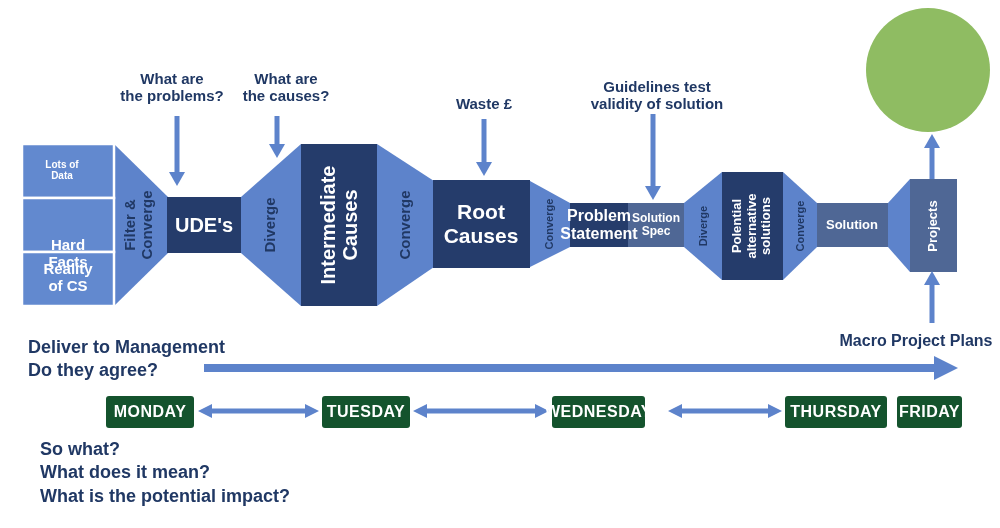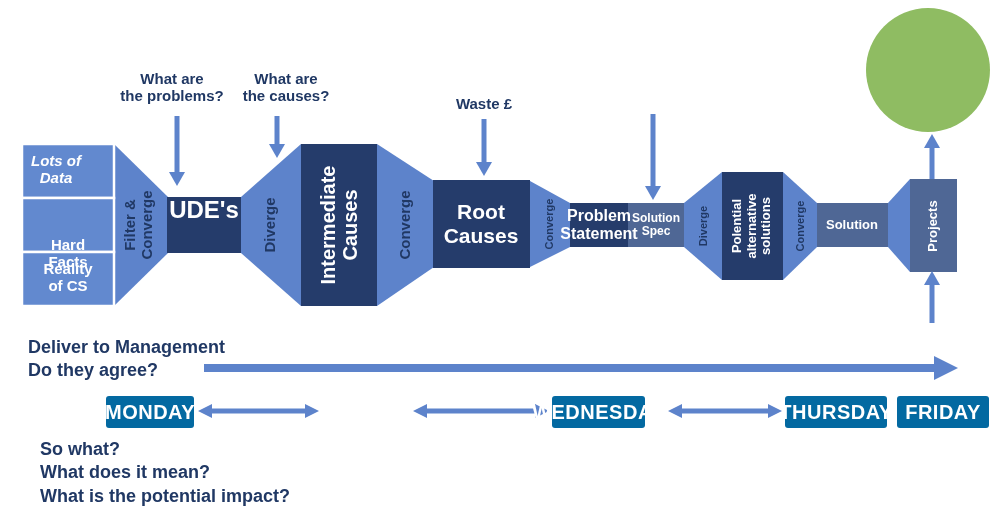--- a/index.html
+++ b/index.html
@@ -16,22 +16,22 @@
     position:absolute; transform:translate(-50%,-50%) rotate(-90deg);
     text-align:center; white-space:pre-line; font-weight:700; line-height:1.12;
   }
   .white { color:#ffffff; }
   .navy  { color:#203864; }
   .note {
     position:absolute; white-space:pre-line; font-weight:700;
     color:#203864; font-size:18px; line-height:1.3;
   }
   .day {
-    position:absolute; background:#0369a1; border-radius:3px;
-    color:#ffffff; font-weight:700; font-size:20px;
+    position:absolute; background:#14532d; border-radius:3px;
+    color:#ffffff; font-weight:700; font-size:16px;
     display:flex; align-items:center; justify-content:center;
     letter-spacing:0.5px;
   }
 </style>
 </head>
 <body>
 
 <div id="stage">
 
   <svg id="shapes" width="1000" height="528" viewBox="0 0 1000 528">
@@ -100,30 +100,30 @@
       <polygon points="413,411 427,404 427,418" fill="#5d83cb"></polygon>
       <polygon points="549,411 535,404 535,418" fill="#5d83cb"></polygon>
     </g>
     <g>
       <line x1="681" y1="411" x2="769" y2="411" stroke="#5d83cb" stroke-width="5"></line>
       <polygon points="668,411 682,404 682,418" fill="#5d83cb"></polygon>
       <polygon points="782,411 768,404 768,418" fill="#5d83cb"></polygon>
     </g>
   </svg>
 
-  <div class="lbl white" style="left:56px; top:170px; font-size:15px;font-style:italic;">Lots of
+  <div class="lbl white" style="left:62px; top:170px; font-size:10px;">Lots of
 Data</div>
   <div class="lbl white" style="left:68px; top:224px; font-size:15px;margin-top:30px;">Hard
 Facts</div>
   <div class="lbl white" style="left:68px; top:278px; font-size:15px;">Reality
 of CS</div>
 
   <div class="vlbl navy" style="left:139px; top:225px; font-size:15px;">Filter &amp;
 Converge</div>
-  <div class="lbl white" style="left:204px; top:210px; font-size:24px;">UDE's</div>
+  <div class="lbl white" style="left:204px; top:225px; font-size:20px;">UDE's</div>
   <div class="vlbl navy" style="left:270px; top:225px; font-size:15px;">Diverge</div>
   <div class="vlbl white" style="left:339px; top:225px; font-size:20px;">Intermediate
 Causes</div>
   <div class="vlbl navy" style="left:405px; top:225px; font-size:15px;">Converge</div>
   <div class="lbl white" style="left:481px; top:224px; font-size:21px;">Root
 Causes</div>
   <div class="vlbl navy" style="left:549px; top:224px; font-size:11px;">Converge</div>
   <div class="lbl white" style="left:599px; top:225px; font-size:16px;">Problem
 Statement</div>
   <div class="lbl white" style="left:656px; top:225px; font-size:12px;">Solution
@@ -134,25 +134,29 @@
 solutions</div>
   <div class="vlbl navy" style="left:800px; top:226px; font-size:11px;">Converge</div>
   <div class="lbl white" style="left:852px; top:225px; font-size:13px;">Solution</div>
   <div class="vlbl white" style="left:933px; top:226px; font-size:13px;">Projects</div>
 
   <div class="lbl navy" style="left:172px; top:88px; font-size:15px;">What are
 the problems?</div>
   <div class="lbl navy" style="left:286px; top:88px; font-size:15px;">What are
 the causes?</div>
   <div class="lbl navy" style="left:484px; top:104px; font-size:15px;">Waste £</div>
+  <div class="lbl navy" style="left:657px; top:96px; font-size:15px;">Guidelines test
+validity of solution</div>
+  <div class="lbl navy" style="left:916px; top:341px; font-size:16px; white-space:nowrap;">Macro Project Plans</div>
 
   <div class="note" style="left:28px; top:336px;">Deliver to Management
 Do they agree?</div>
   <div class="note" style="left:40px; top:438px;">So what?
 What does it mean?
 What is the potential impact?</div>
 
   <div class="day" style="left:106px; top:396px; width:88px;  height:32px;">MONDAY</div>
+  <div class="day" style="left:322px; top:396px; width:88px;  height:32px;">TUESDAY</div>
   <div class="day" style="left:552px; top:396px; width:93px; height:32px;">WEDNESDAY</div>
   <div class="day" style="left:785px; top:396px; width:102px; height:32px;">THURSDAY</div>
-  <div class="day" style="left:897px; top:396px; width:92px;  height:32px;">FRIDAY</div>
+  <div class="day" style="left:897px; top:396px; width:65px;  height:32px;">FRIDAY</div>
 
 </div>
 
 </body></html>

